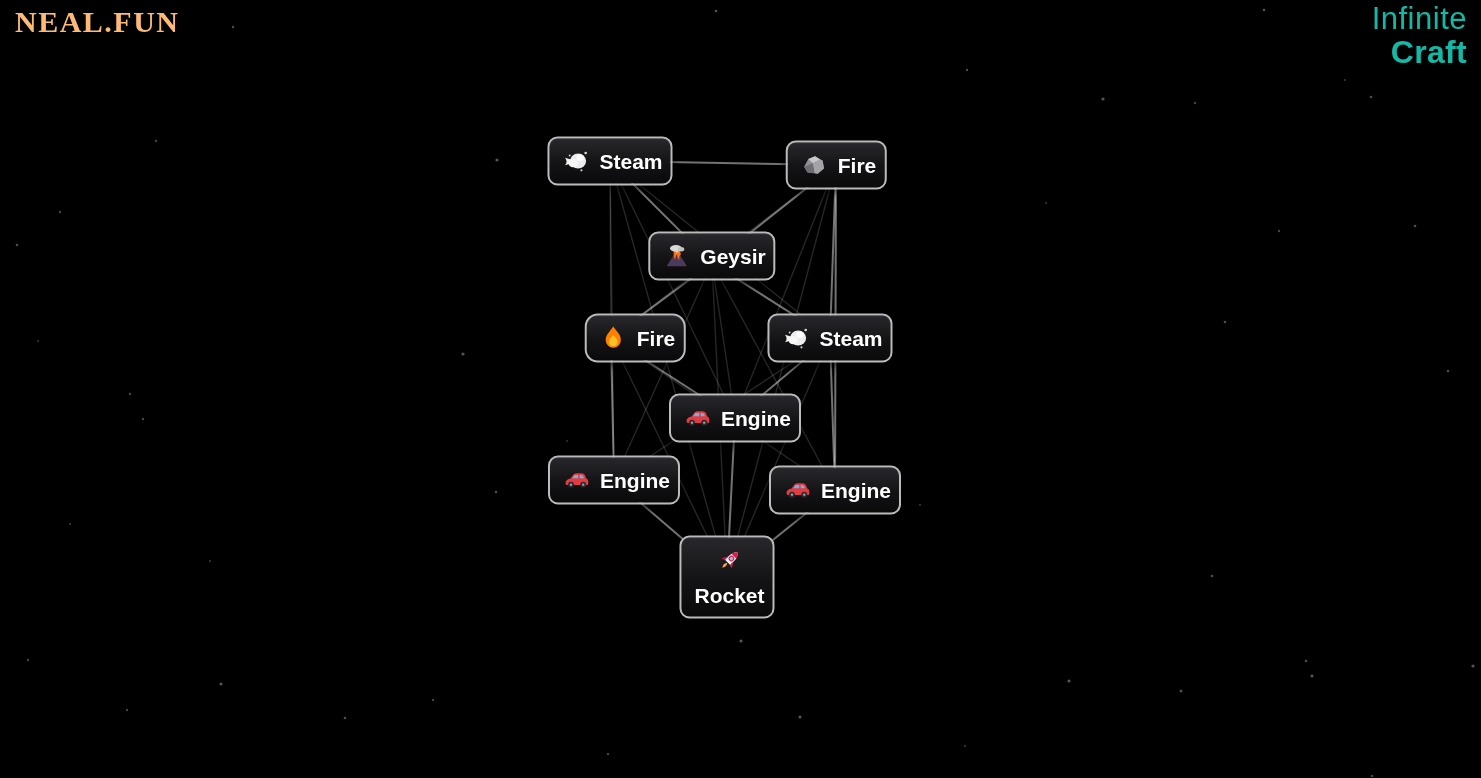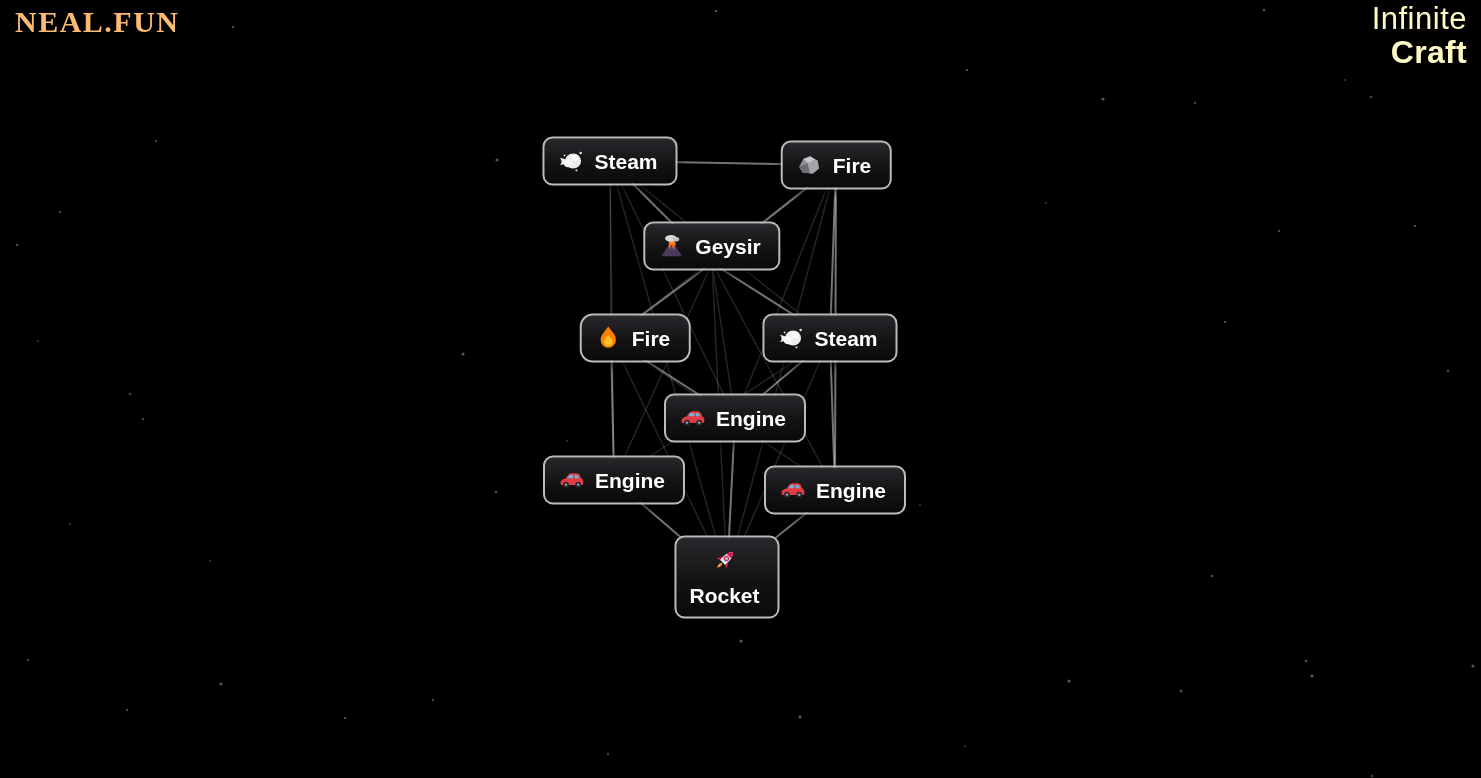--- a/index.html
+++ b/index.html
@@ -20,33 +20,33 @@
   
   .site-logo {
     position: absolute; top: 4px; left: 15px;
     color: #fdba74; font-size: 30px; font-weight: 600;
     letter-spacing: 1.5px; line-height: 1.2;
     text-decoration: none; cursor: pointer;
     font-family: Liberation Serif, serif;
   }
   .app-logo {
     position: absolute; top: 2px; right: 14px;
-    color: #fef9c3; text-align: right; line-height: 1.08;
+    color: #14b8a6; text-align: right; line-height: 1.08;
     user-select: none;
   }
   .app-logo .line1 { font-size: 31px; font-weight: 300; letter-spacing: 0.5px; }
   .app-logo .line2 { font-size: 32px; font-weight: 700; letter-spacing: 0.3px; }
 
   
   #nodes-layer { position: absolute; inset: 0; }
   .node {
     position: absolute;
     transform: translate(-50%, -50%);
     display: inline-flex; align-items: center; gap: 10px;
-    padding: 9px 18px 9px 13px;
+    padding: 9px 8px 9px 13px;
     border: 2px solid #bcbcbc;
     border-radius: 10px;
     background: linear-gradient(180deg, #28282c 0%, #131315 55%, #0a0a0b 100%);
     box-shadow: 0 3px 8px rgba(0,0,0,0.65), inset 0 1px 0 rgba(255,255,255,0.06);
     color: #fff;
     font-size: 21px; font-weight: bold;
     white-space: nowrap;
     cursor: grab;
   }
   .node-icon { width: 27px; height: 27px; display: inline-flex; flex: none; }
@@ -152,21 +152,21 @@
     <span class="node-icon">
           <svg viewBox="0 0 32 32">
             <path d="M8 25 L4 18 L9 9 L17 5.5 L26 11 L27.5 20 L20 26.5 Z" fill="#8f8f94"></path>
             <path d="M9 9 L17 5.5 L23 9.5 L14.5 14 Z" fill="#c7c7cb"></path>
             <path d="M4 18 L14.5 14 L16.5 25.5 L8 25 Z" fill="#6d6d72"></path>
             <path d="M23 9.5 L26 11 L27.5 20 L20 26.5 L16.5 25.5 L14.5 14 Z" fill="#a3a3a8"></path>
           </svg>
         </span>
     <span class="node-label">Fire</span>
   </div>
-      <div class="node" style="left: 712px; top: 246px;">
+      <div class="node" style="left: 712px; top: 256px;">
     <span class="node-icon">
           <svg viewBox="0 0 32 32">
             <path d="M16 9 L28 28 L4 28 Z" fill="#4c3a5a"></path>
             <path d="M12.5 10 L19.5 10 L21 14 C19 15.8 18.5 18 19 21 C16.8 19 16.2 16.5 16.5 14 C14.8 15.5 14 17.5 14.2 20.5 C12.3 18 12 14.5 12.5 10 Z" fill="#f4711f"></path>
             <path d="M14.8 10 L17.5 10 L17.8 13 L15 13 Z" fill="#fca53b"></path>
             <ellipse cx="15" cy="7" rx="7" ry="4" fill="#d9d9d9"></ellipse>
             <ellipse cx="21" cy="8" rx="3.8" ry="2.6" fill="#c4c4c4"></ellipse>
           </svg>
         </span>
     <span class="node-label">Geysir</span>

